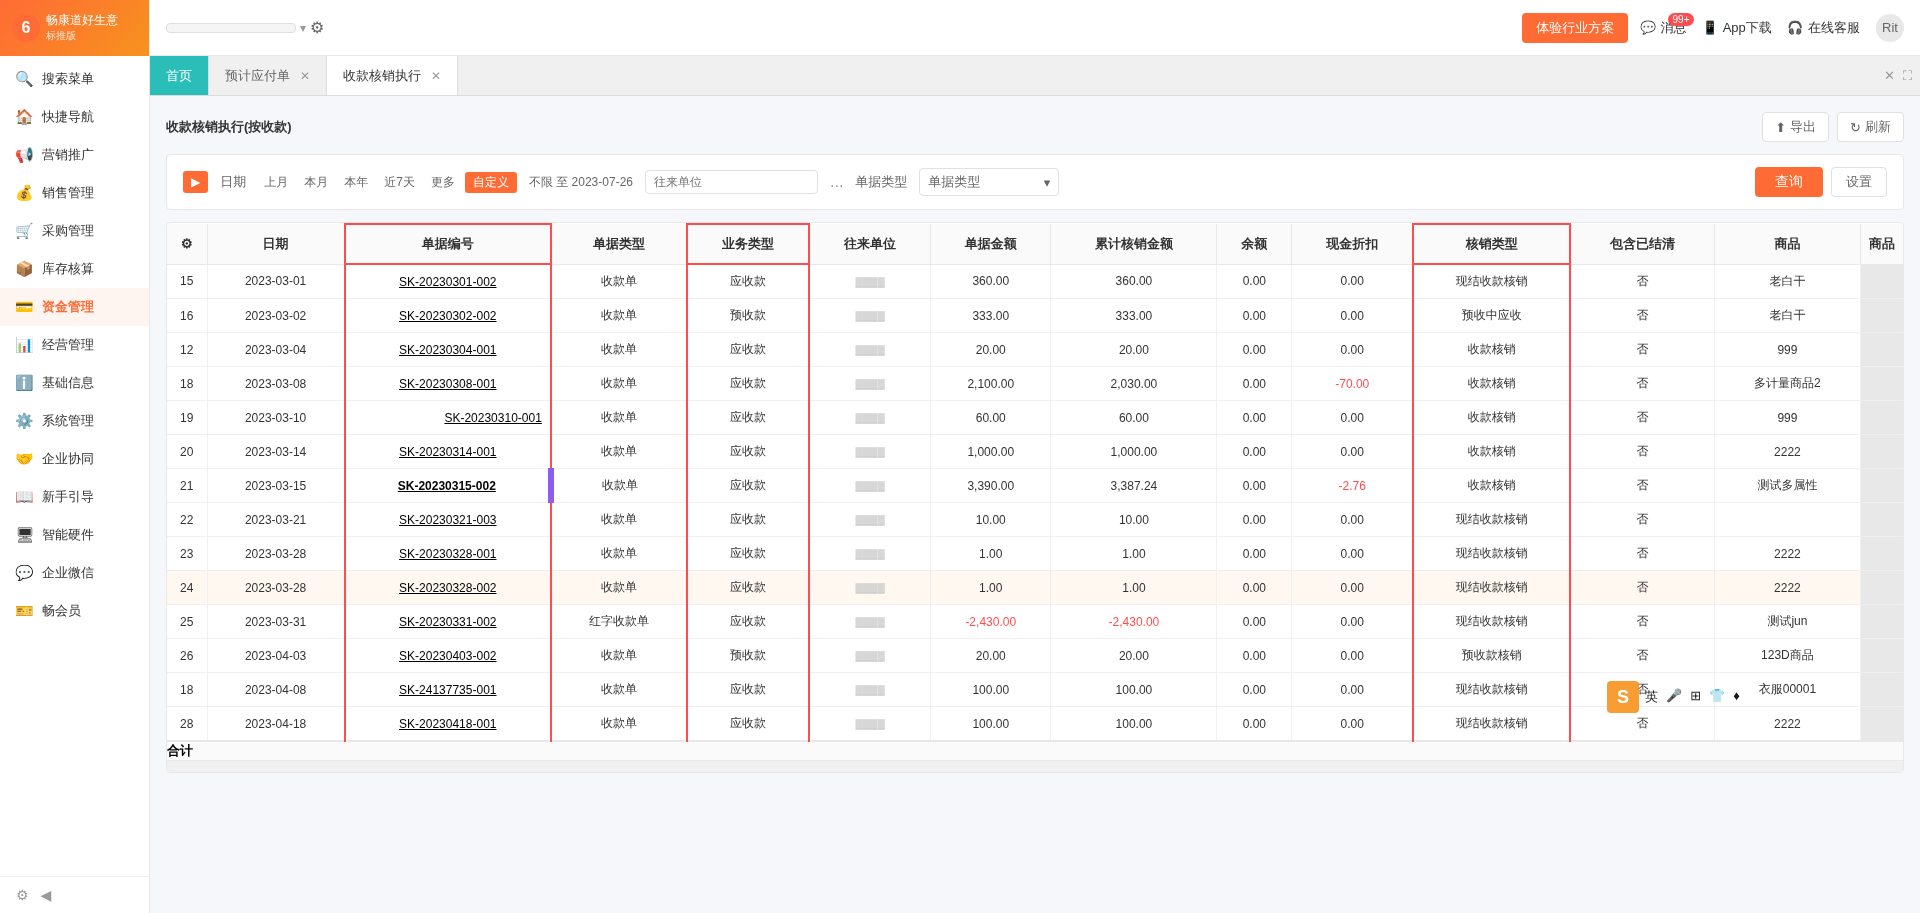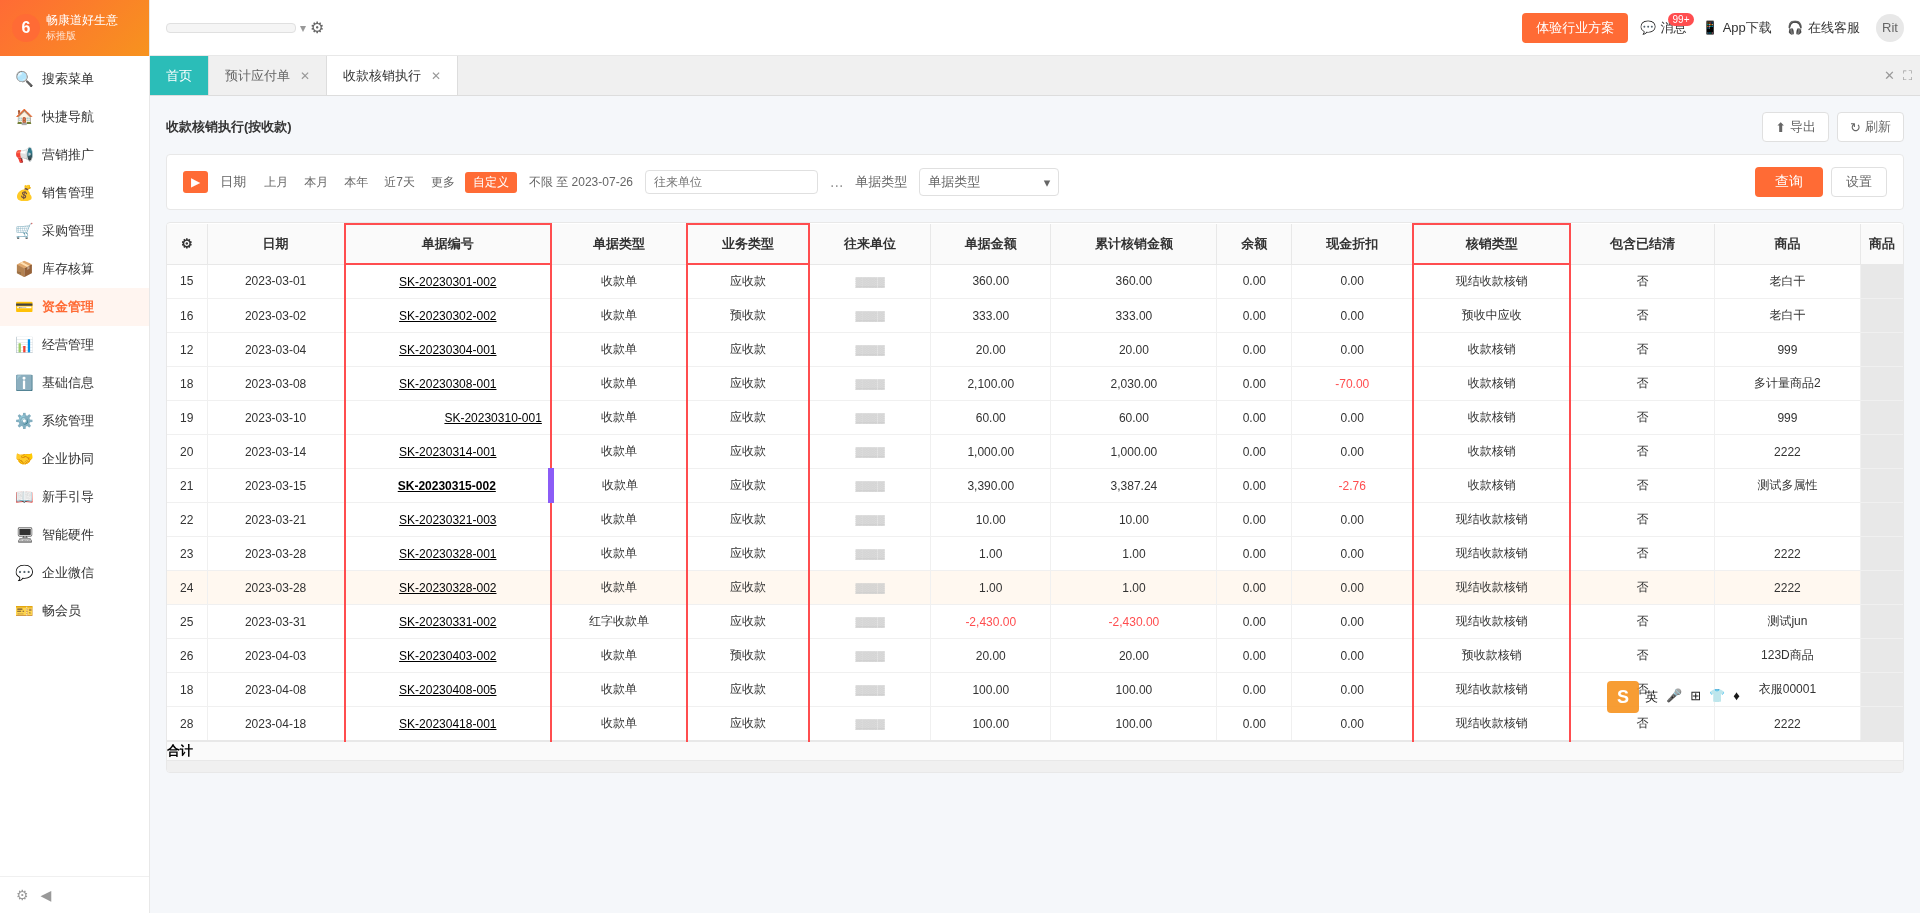--- a/index.html
+++ b/index.html
@@ -575,21 +575,21 @@
                 <td>0.00</td>
                 <td>0.00</td>
                 <td style="border-left:2px solid #ff4d4f;border-right:2px solid #ff4d4f;">预收款核销</td>
                 <td>否</td>
                 <td>123D商品</td>
                 <td style="background:#e8e8e8;width:40px;height:30px;"></td>
               </tr>
               <tr>
                 <td>18</td>
                 <td>2023-04-08</td>
-                <td class="link-cell" style="border-left:2px solid #ff4d4f;border-right:2px solid #ff4d4f;">SK-20230408-005</td>
+                <td class="link-cell" style="border-left:2px solid #ff4d4f;border-right:2px solid #ff4d4f;">SK-24137735-001</td>
                 <td>收款单</td>
                 <td style="border-left:2px solid #ff4d4f;border-right:2px solid #ff4d4f;">应收款</td>
                 <td style="color:#ccc;font-size:10px;">▓▓▓▓</td>
                 <td>100.00</td>
                 <td>100.00</td>
                 <td>0.00</td>
                 <td>0.00</td>
                 <td style="border-left:2px solid #ff4d4f;border-right:2px solid #ff4d4f;">现结收款核销</td>
                 <td>否</td>
                 <td>衣服00001</td>

